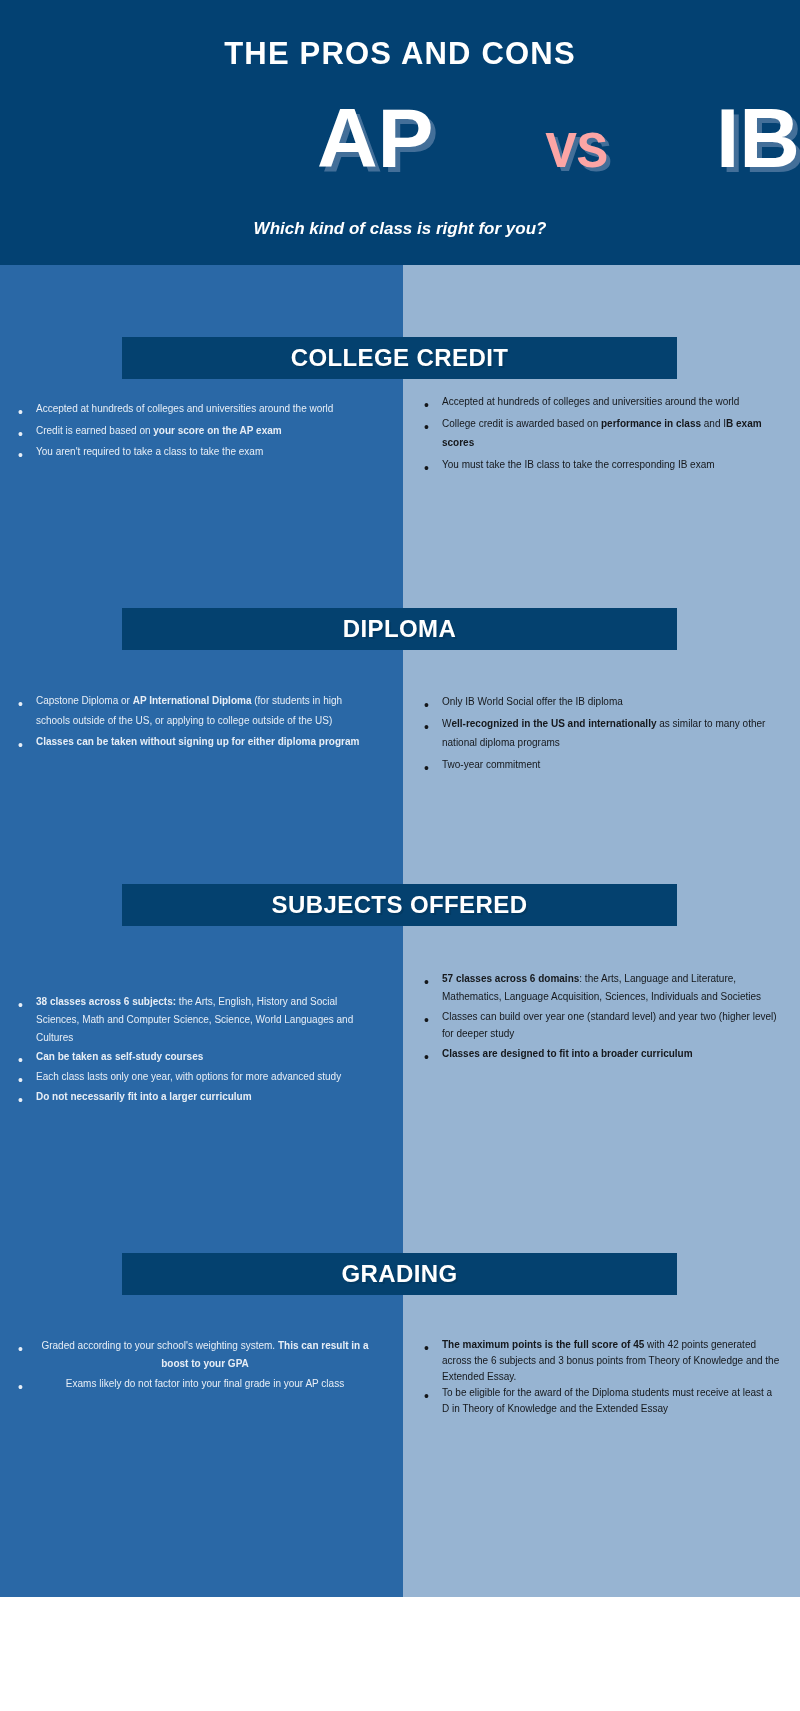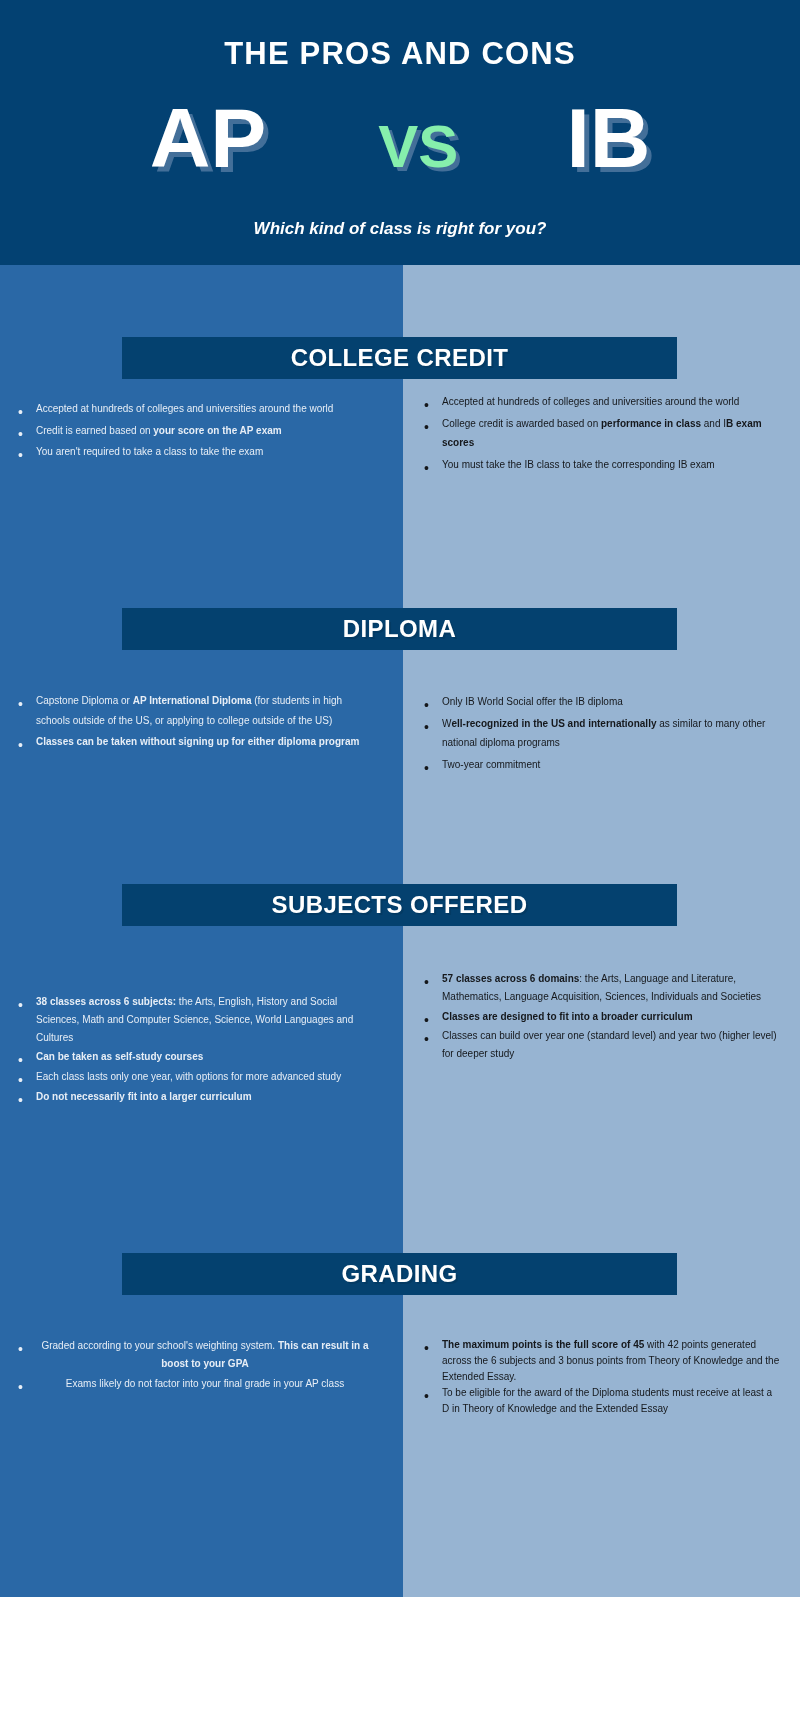--- a/index.html
+++ b/index.html
@@ -36,39 +36,39 @@
     font-size: 31px;
     font-weight: bold;
     letter-spacing: 1.2px;
     font-family: "Liberation Sans", sans-serif;
   }
   .hero-vs-row {
     position: absolute;
     left: 0; top: 96px;
     width: 800px;
     display: flex;
-    justify-content: center;
+    justify-content: flex-end;
     align-items: baseline;
   }
   .hero-ap, .hero-ib {
     color: #ffffff;
     font-size: 84px;
     font-weight: bold;
     letter-spacing: 0px;
     line-height: 1;
     text-shadow: 5px 5px 0 rgba(120,150,185,0.55);
     font-family: "Liberation Sans", sans-serif;
   }
   .hero-vs {
-    color: #86efac;
-    font-size: 60px;
+    color: #fca5a5;
+    font-size: 52px;
     font-weight: bold;
     line-height: 1;
     text-shadow: 4px 4px 0 rgba(120,150,185,0.55);
-    font-family: Liberation Sans, sans-serif;
+    font-family: Liberation Mono, monospace;
   }
   .sp-a { width: 112px; }
   .sp-b { width: 108px; }
   .hero-sub {
     position: absolute;
     left: 0; top: 219px;
     width: 800px;
     text-align: center;
     color: #ffffff;
     font-size: 17px;
@@ -210,22 +210,22 @@
     <span class="banner-label">SUBJECTS OFFERED</span>
   </div>
   <ul class="blist left lh-mid" style="top:969px;margin-top:24px;">
       <li><b>38 classes across 6 subjects:</b><span> the Arts, English, History and Social Sciences, Math and Computer Science, Science, World Languages and Cultures</span></li>
       <li><b>Can be taken as self-study courses</b></li>
       <li><span>Each class lasts only one year, with options for more advanced study</span></li>
       <li><b>Do not necessarily fit into a larger curriculum</b></li>
     </ul>
   <ul class="blist right lh-mid" style="top:970px;">
       <li><b>57 classes across 6 domains</b><span>: the Arts, Language and Literature, Mathematics, Language Acquisition, Sciences, Individuals and Societies</span></li>
+      <li><span>Classes can build over year one (standard level) and year two (higher level) for deeper study</span></li>
       <li><b>Classes are designed to fit into a broader curriculum</b></li>
-      <li><span>Classes can build over year one (standard level) and year two (higher level) for deeper study</span></li>
     </ul>
 
   <div class="banner" style="top:1253px;">
     <span class="banner-label">GRADING</span>
   </div>
   <ul class="blist left lh-mid" style="top:1337px;text-align:center;">
       <li><span>Graded according to your school's weighting system. </span><b>This can result in a boost to your GPA</b></li>
       <li><span>Exams likely do not factor into your final grade in your AP class</span></li>
     </ul>
   <ul class="blist right lh-tight" style="top:1337px;">

